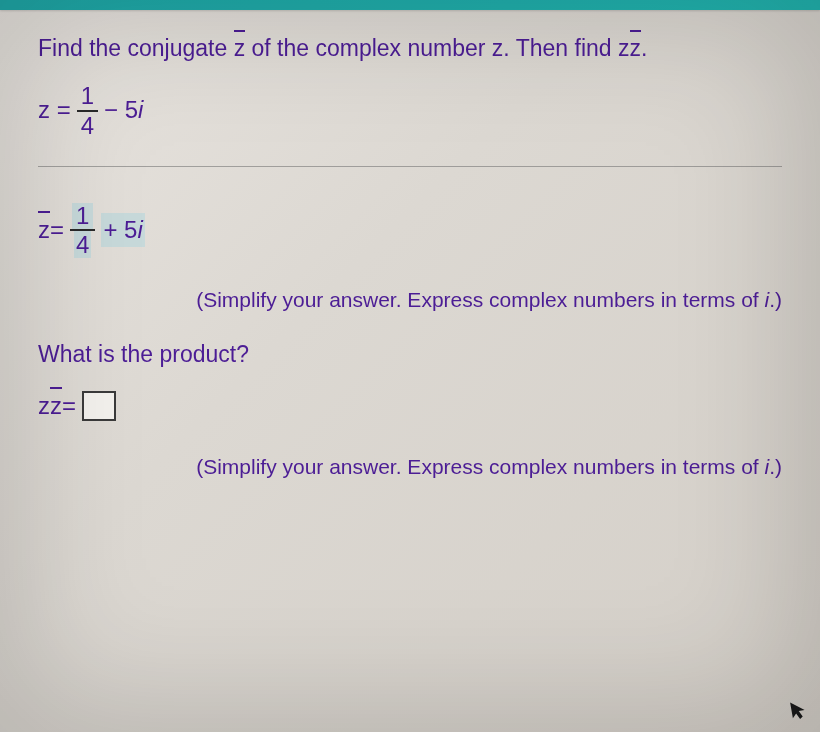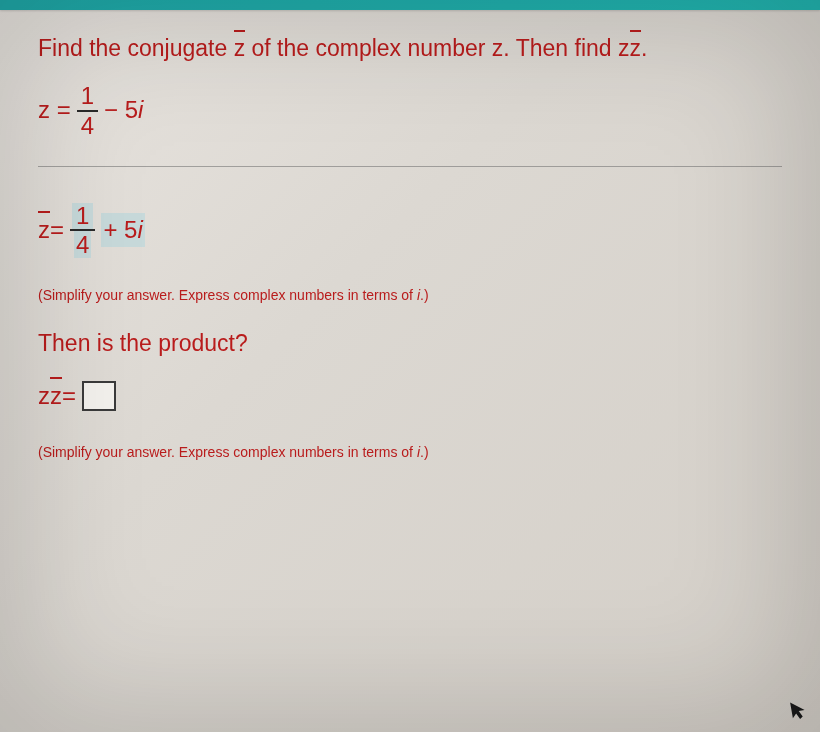--- a/index.html
+++ b/index.html
@@ -9,21 +9,21 @@
     background: linear-gradient(135deg, #e8e4df 0%, #dcd8d2 40%, #d4cfc8 100%);
     position: relative;
   }
   .teal-bar {
     height: 10px;
     background: linear-gradient(90deg, #1fa8a8 0%, #22b5b0 100%);
     box-shadow: 0 1px 2px rgba(0,0,0,0.15);
   }
   .content {
     padding: 22px 38px 20px 38px;
-    color: #b91c1c;
+    color: #4c1d95;
     font-size: 23px;
     line-height: 1.45;
   }
   .para { margin-bottom: 18px; }
   .overline {
     position: relative;
     display: inline-block;
   }
   .overline::before {
     content: "";
@@ -52,22 +52,23 @@
   .frac .den { border-top: 2px solid #2a2a2a; padding: 1px 4px 0 4px; }
   .hl { background: #c7d9da; padding: 0 2px; }
   .ivar { font-style: italic; }
   .hr {
     border: none;
     border-top: 1px solid #6b6b6b;
     margin: 18px 0 36px 0;
     opacity: 0.55;
   }
   .note {
-    font-size: 14px;
+    font-size: 21px;
     margin-bottom: 22px;
+    text-align: right;
   }
   .answer-box {
     display: inline-block;
     width: 34px;
     height: 30px;
     border: 2px solid #3a3a3a;
     background: #f3f1ed;
     vertical-align: middle;
     margin-left: 6px;
     cursor: text;
@@ -118,21 +119,21 @@
       <span class="num hl">1</span>
       <span class="den"><span class="hl">4</span></span>
     </span>
     <span class="hl"><span> + 5</span><span class="ivar">i</span></span>
   </div>
 
   <p class="note">
     <span>(Simplify your answer. Express complex numbers in terms of </span><span class="ivar">i</span><span>.)</span>
   </p>
 
-  <p class="para">Then is the product?</p>
+  <p class="para">What is the product?</p>
 
   <div class="equation">
     <span>z</span>
       <span class="overline">z</span>
     <span> =</span>
     <span class="answer-box"></span>
   </div>
 
   <p class="note">
     <span>(Simplify your answer. Express complex numbers in terms of </span><span class="ivar">i</span><span>.)</span>

